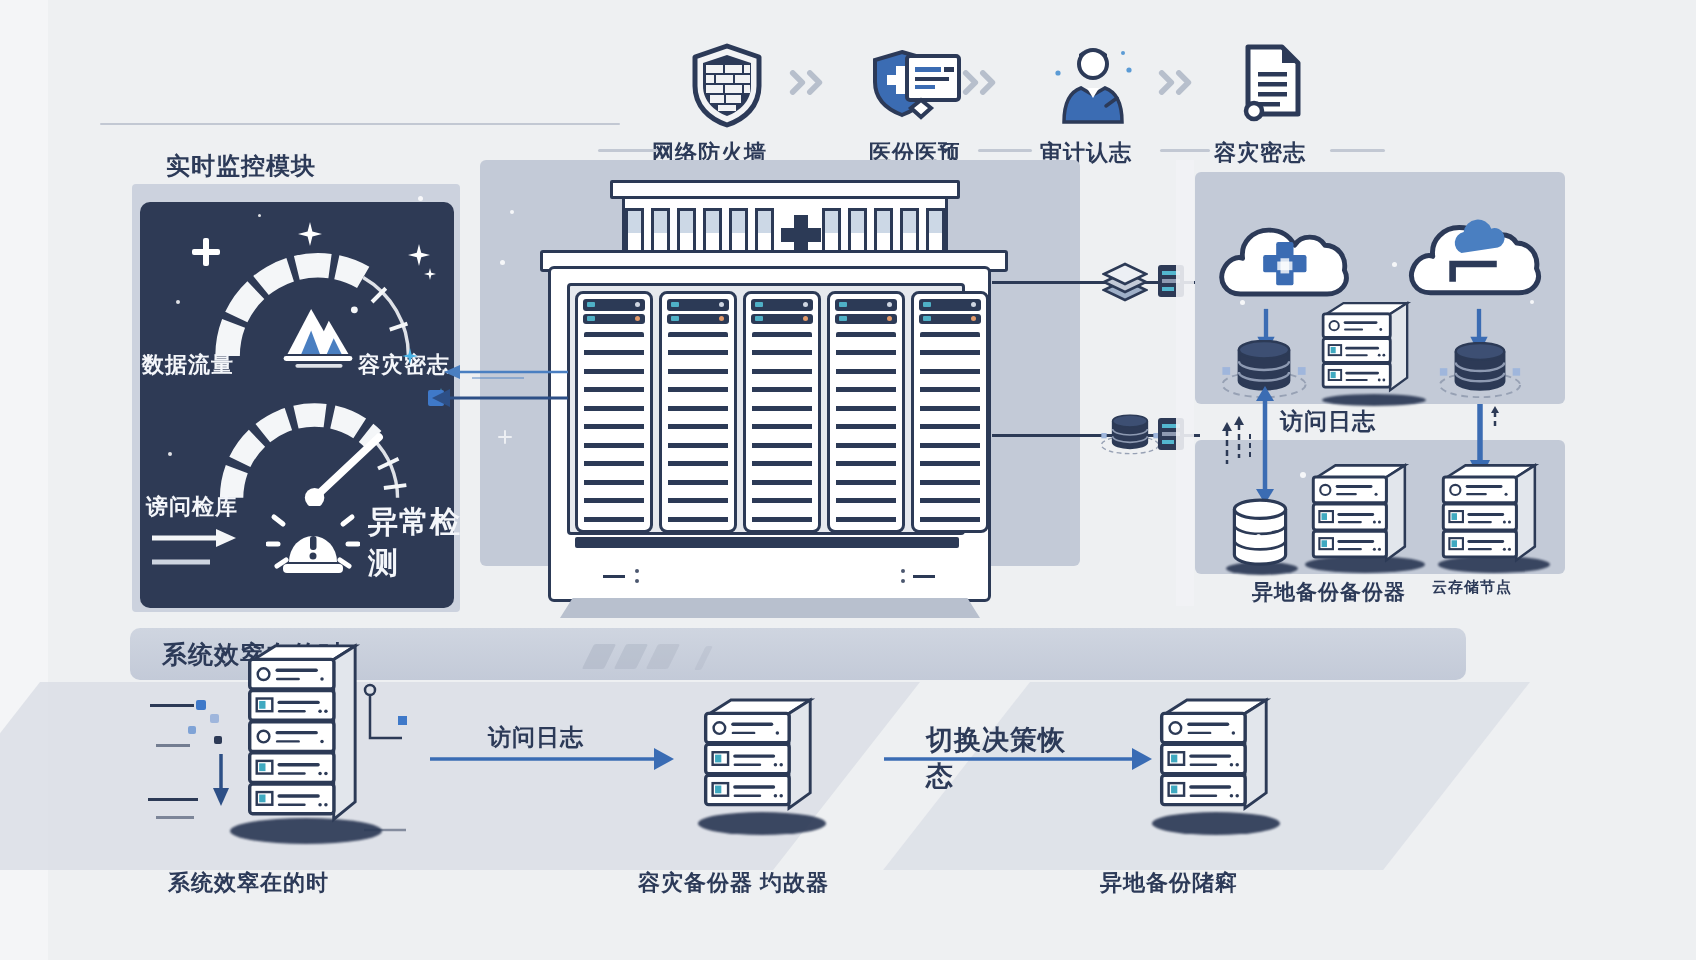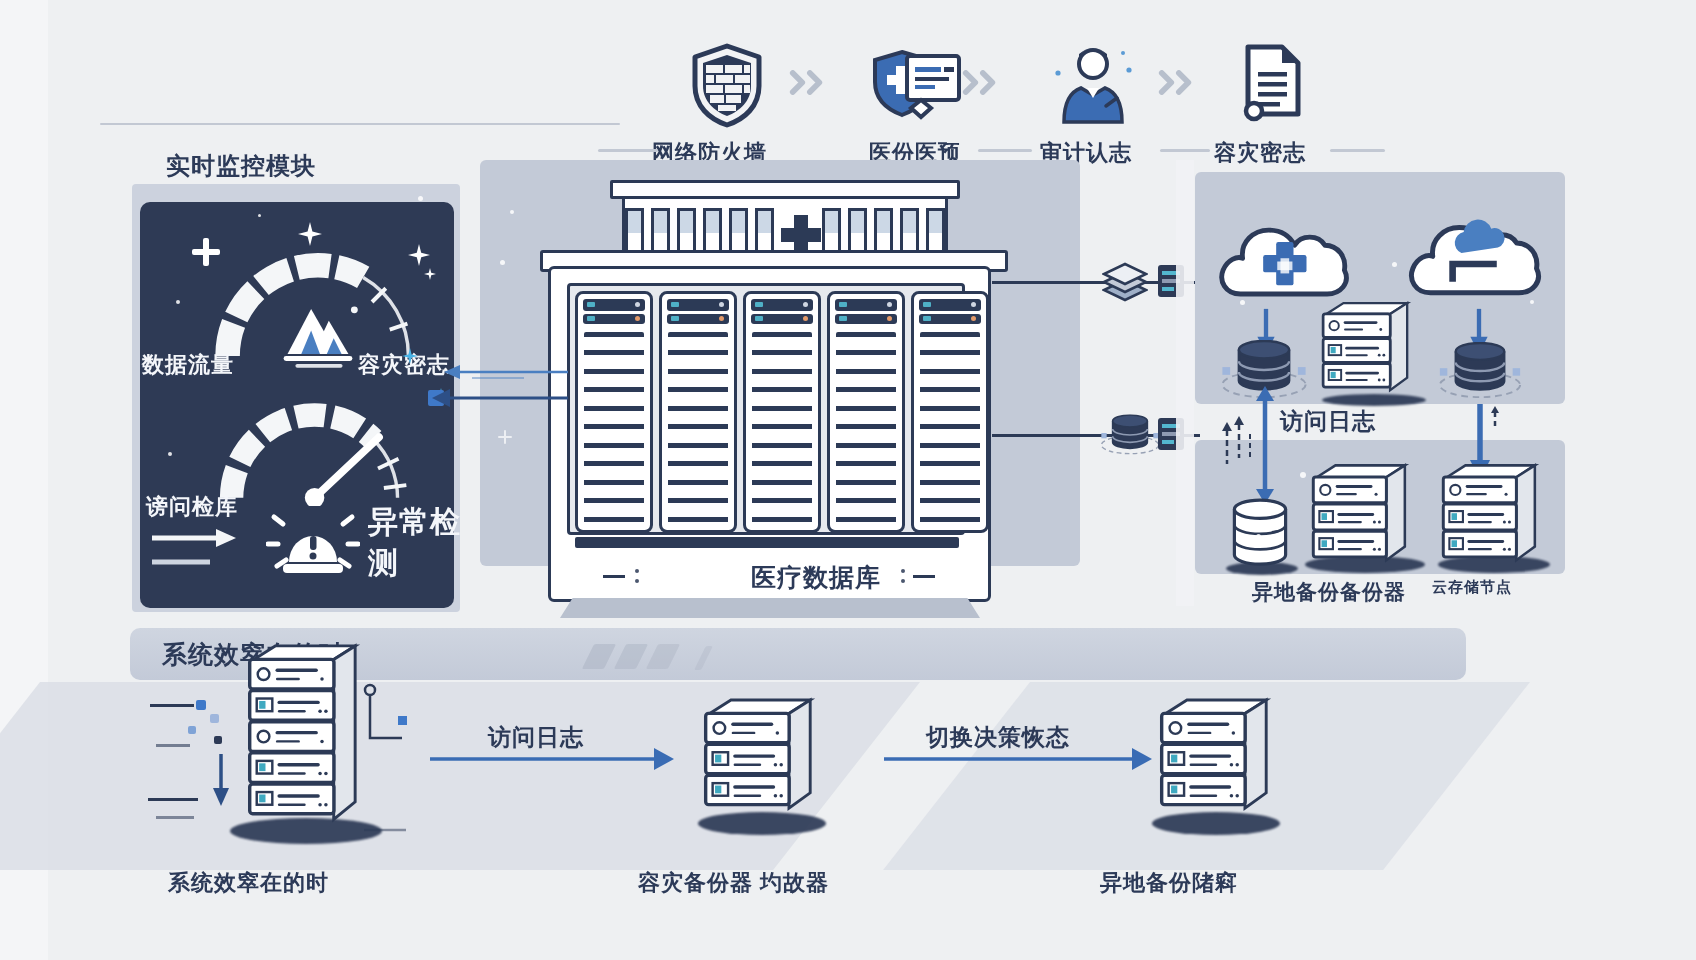--- a/index.html
+++ b/index.html
@@ -301,21 +301,20 @@
             <div class="thd2"></div>
             <div class="slots"></div>
           </div>
         <div class="tower">
             <div class="thd"></div>
             <div class="thd2"></div>
             <div class="slots"></div>
           </div>
       </div>
       <div class="abs" style="left:24px;top:268px;width:384px;height:11px;background:#2c3a56;border-radius:2px"></div>
-      <div class="lbl" style="left:200px;top:292px;width:200px;font-size:25px">医疗数据库</div>
       <div class="line" style="left:52px;top:306px;width:22px;height:3px"></div>
       <div class="dot" style="left:84px;top:300px;width:4px;height:4px;background:#2c3a56"></div>
       <div class="dot" style="left:84px;top:310px;width:4px;height:4px;background:#2c3a56"></div>
       <div class="line" style="left:362px;top:306px;width:22px;height:3px"></div>
       <div class="dot" style="left:350px;top:300px;width:4px;height:4px;background:#2c3a56"></div>
       <div class="dot" style="left:350px;top:310px;width:4px;height:4px;background:#2c3a56"></div>
     </div>
     <div class="abs" style="left:560px;top:598px;width:420px;height:20px;background:#b8c0ce;clip-path:polygon(3% 0,97% 0,100% 100%,0 100%)"></div>
 
     <svg class="abs" style="left:420px;top:358px" width="150" height="60" viewBox="0 0 150 60">
@@ -475,21 +474,21 @@
       <line x1="2" y1="15" x2="226" y2="15" stroke="#3a6cb4" stroke-width="3.5"></line>
       <polygon points="226,4 246,15 226,26" fill="#3a6cb4"></polygon>
     </svg>
 
     <div class="shadow" style="left:698px;top:812px;width:128px;height:23px"></div>
     <svg class="abs" style="left:702px;top:696px" width="114" height="126">
         <use href="#srv3" width="114" height="126"></use>
       </svg>
     <div class="lbl" style="left:638px;top:868px;width:240px;font-size:22px">容灾备份器 圴故器</div>
 
-    <div class="lbl" style="left:926px;top:722px;width:165px;font-size:23px">切换决策恢态</div>
+    <div class="lbl" style="left:926px;top:722px;width:165px;font-size:27px">切换决策恢态</div>
     <svg class="abs" style="left:882px;top:744px" width="272" height="30" viewBox="0 0 272 30">
       <line x1="2" y1="15" x2="250" y2="15" stroke="#3a6cb4" stroke-width="3.5"></line>
       <polygon points="250,4 270,15 250,26" fill="#3a6cb4"></polygon>
     </svg>
 
     <div class="shadow" style="left:1152px;top:812px;width:128px;height:23px"></div>
     <svg class="abs" style="left:1158px;top:696px" width="114" height="126">
         <use href="#srv3" width="114" height="126"></use>
       </svg>
     <div class="lbl" style="left:1100px;top:868px;width:230px;font-size:22px">异地备份陼窲</div>

